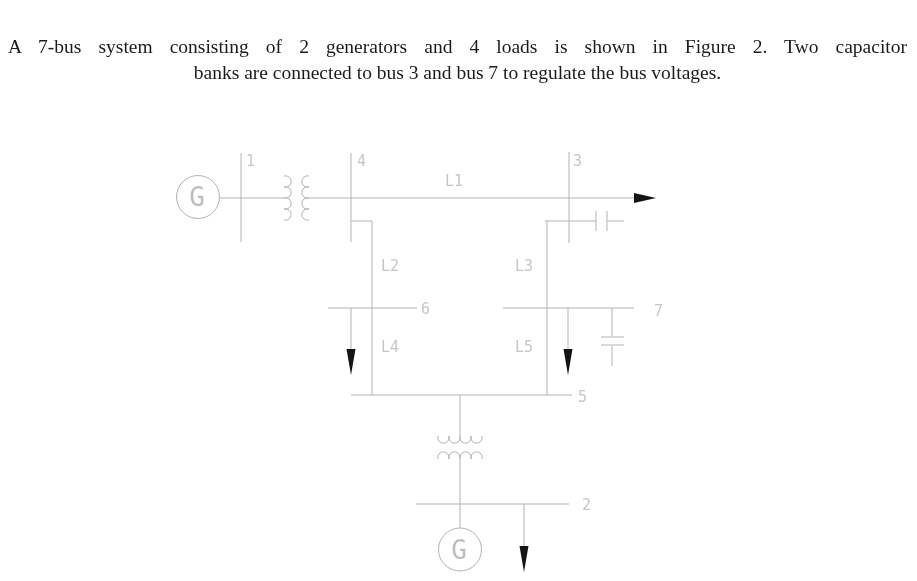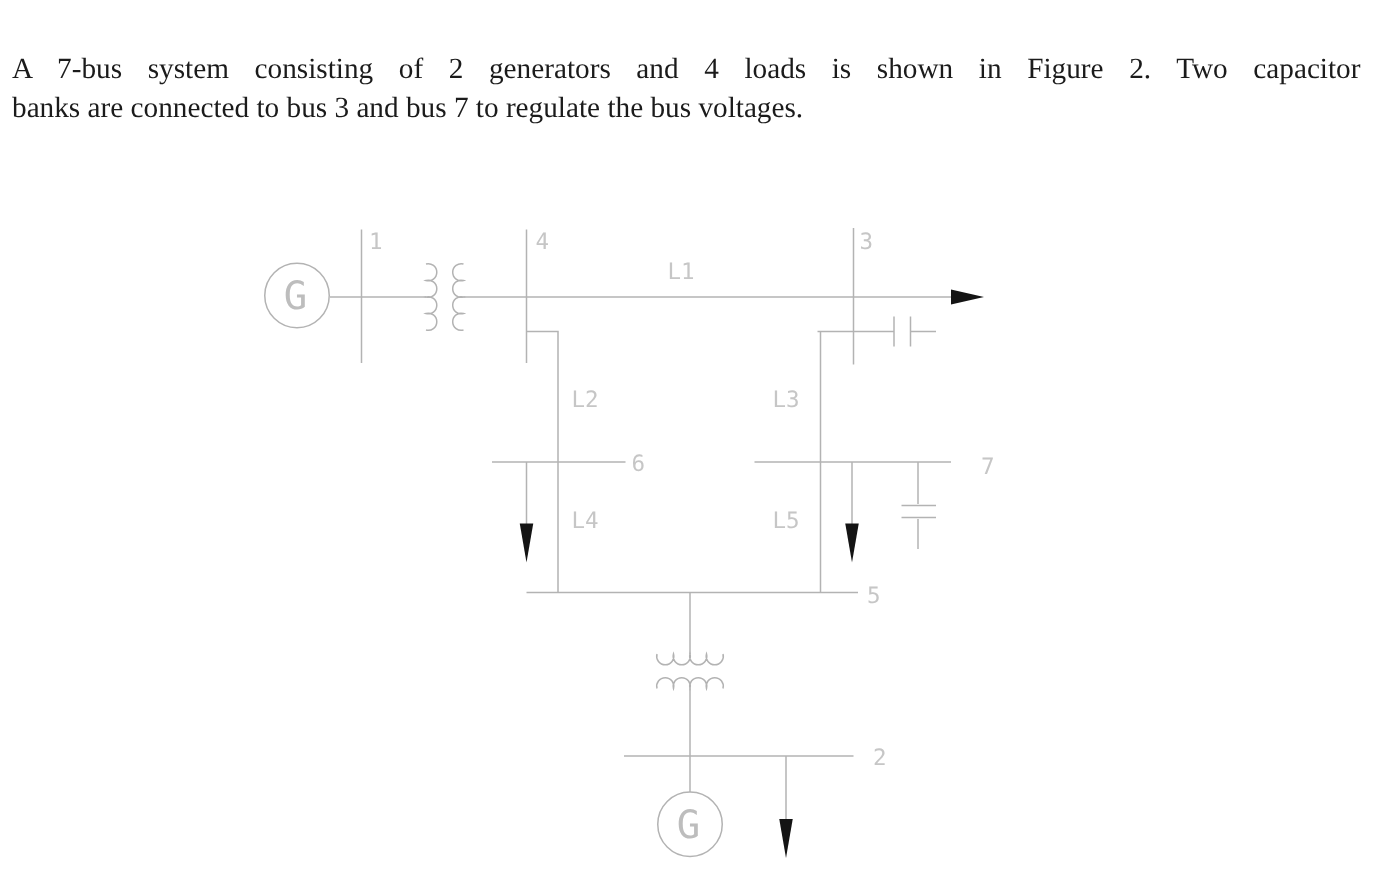--- a/index.html
+++ b/index.html
@@ -1,21 +1,21 @@
 <!DOCTYPE html>
 <html><head>
 <meta charset="utf-8">
 <style>
   html,body{margin:0;padding:0;background:#ffffff;}
   .page{position:relative;width:917px;height:581px;background:#ffffff;overflow:hidden;
         font-family:"Liberation Serif", serif;}
   .problem-text{position:absolute;left:8px;top:6px;width:899px;color:#1b1b1b;
         font-size:19.5px;line-height:26px;margin-top:28px;}
   .pline1{text-align:justify;text-align-last:justify;}
-  .pline2{text-align:left;}
+  .pline2{text-align:center;}
   svg.diagram{position:absolute;left:0;top:0;}
   .dline{stroke:#b3b3b3;stroke-width:1;fill:none;}
   .dlabel{font-family:"DejaVu Sans Mono", monospace;font-size:15px;fill:#c6c6c6;}
   .gletter{font-family:"DejaVu Sans Mono", monospace;font-size:26px;fill:#bdbdbd;text-anchor:middle;}
   .arrowfill{fill:#141414;stroke:none;}
 </style>
 </head>
 <body>
 
 <div class="page">

